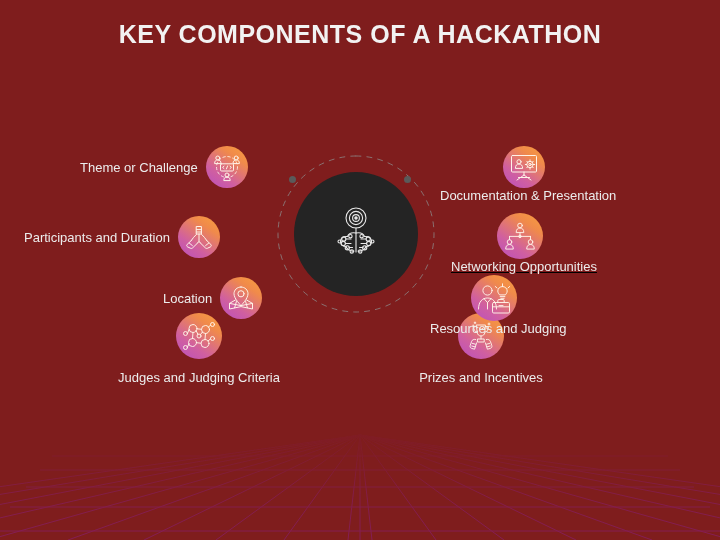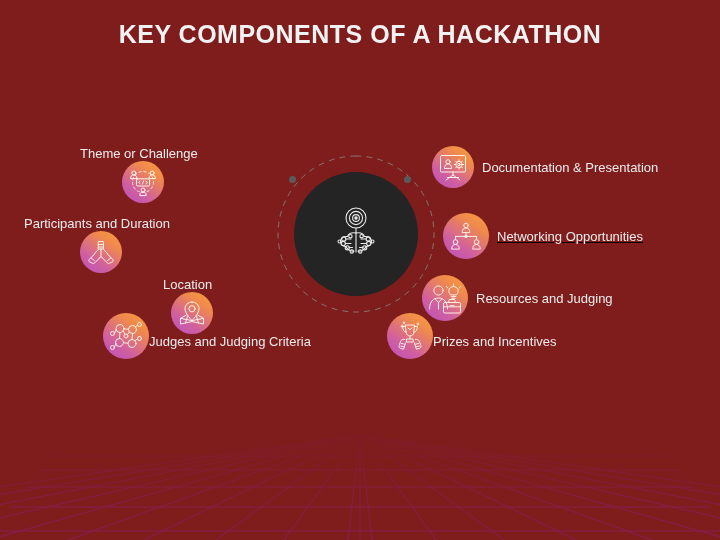--- a/index.html
+++ b/index.html
@@ -79,23 +79,23 @@
     border-radius: 50%;
     background: #5a5a5a;
   }
 
   
   .spoke {
     position: absolute;
     display: flex;
     align-items: center;
   }
-  .spoke.left  { flex-direction: column; }
-  .spoke.right { flex-direction: row; }
-  .spoke.below { flex-direction: row; align-items: center; }
+  .spoke.left  { flex-direction: row; }
+  .spoke.right { flex-direction: column; }
+  .spoke.below { flex-direction: column; align-items: center; }
 
   .badge {
     border-radius: 50%;
     background: linear-gradient(215deg, #f9a03c 0%, #f08a4b 28%, #d05fa0 68%, #b94fc0 100%);
     display: flex;
     align-items: center;
     justify-content: center;
     flex: none;
   }
   .badge svg { display: block; }

